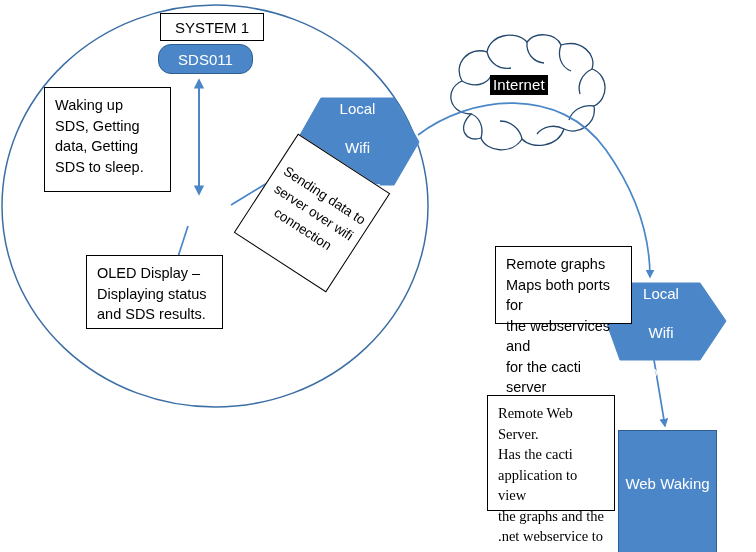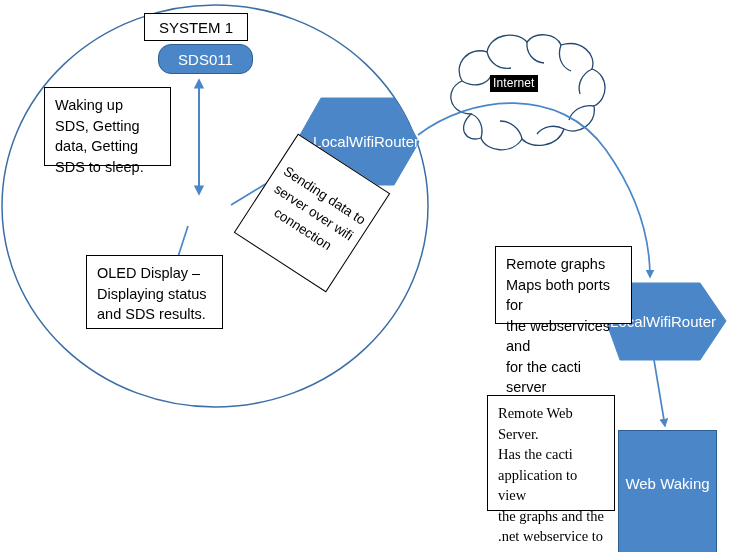--- a/index.html
+++ b/index.html
@@ -55,28 +55,29 @@
     color: #000000;
     font-size: 14.5px;
     line-height: 1.42;
     padding: 7px 9px 6px 10px;
     white-space: pre-line;
     text-align: left;
   }
   .hex-label {
     position: absolute;
     display: flex;
-    flex-direction: row;
+    flex-direction: column;
     align-items: center;
-    justify-content: flex-end;
+    justify-content: flex-start;
     color: #ffffff;
     font-size: 15px;
     line-height: 1.45;
     text-align: center;
     pointer-events: none;
+    gap: 17px;
   }
 
   
   #sending-note {
     position: absolute;
     left: 253px;
     top: 158px;
     width: 118px;
     height: 110px;
     box-sizing: border-box;
@@ -103,21 +104,21 @@
     transform-origin: 50% 50%;
   }
 
   
   #internet-label {
     position: absolute;
     left: 490px;
     top: 75px;
     background: #000000;
     color: #ffffff;
-    font-size: 12px;
+    font-size: 15px;
     padding: 1px 3px 2px 3px;
     letter-spacing: 0.1px;
   }
 </style>
 </head>
 <body>
 
 <div id="canvas">
 
   <svg id="vector-layer" viewBox="0 0 756 552" xmlns="http://www.w3.org/2000/svg">
@@ -165,21 +166,21 @@
              C 470 95 560 85 606 150
              C 640 198 650 240 650 277" fill="none" stroke="#4A86C8" stroke-width="1.7" marker-end="url(#arrow-end)"></path>
 
     <line x1="654" y1="360" x2="665" y2="426" stroke="#4A86C8" stroke-width="1.7" marker-end="url(#arrow-end)"></line>
 
     <polygon points="321,98 394,98 419,142 394,185 321,185 296,142" fill="#4A86C8" stroke="#4A86C8" stroke-width="1"></polygon>
 
     <polygon points="620,283 700,283 726,321 700,360 620,360 606,321" fill="#4A86C8" stroke="#4A86C8" stroke-width="1"></polygon>
   </svg>
 
-  <div class="node box-plain" style="left:144px; top:13px; width:104px; height:28px;">
+  <div class="node box-plain" style="left:160px; top:13px; width:104px; height:28px;">
     <span>SYSTEM 1</span>
   </div>
 
   <div class="node box-blue" style="left:158px; top:44px; width:95px; height:30px;border-radius:13px;">
     <span>SDS011</span>
   </div>
 
 
   <div class="node box-blue" style="left:618px; top:430px; width:99px; height:130px; align-items:flex-start; padding-top:44px;">
     <span>Web Waking</span>
@@ -192,21 +193,21 @@
   </div>
 
   <div class="hex-label" style="left:606px; top:283px; width:110px; height:77px;">
     <span>Local</span>
     <span>Wifi</span>
     <span>Router</span>
   </div>
 
   <div id="internet-label">Internet</div>
 
-  <div class="note" style="left:44px; top:87px; width:127px; height:79px;">Waking up
+  <div class="note" style="left:44px; top:87px; width:127px; height:105px;">Waking up
 SDS, Getting
 data, Getting
 SDS to sleep.</div>
 
   <div class="note" style="left:86px; top:255px; width:137px; height:74px;">OLED Display –
 Displaying status
 and SDS results.</div>
 
   <div id="sending-note">
     <div class="rot-text">Sending data to

